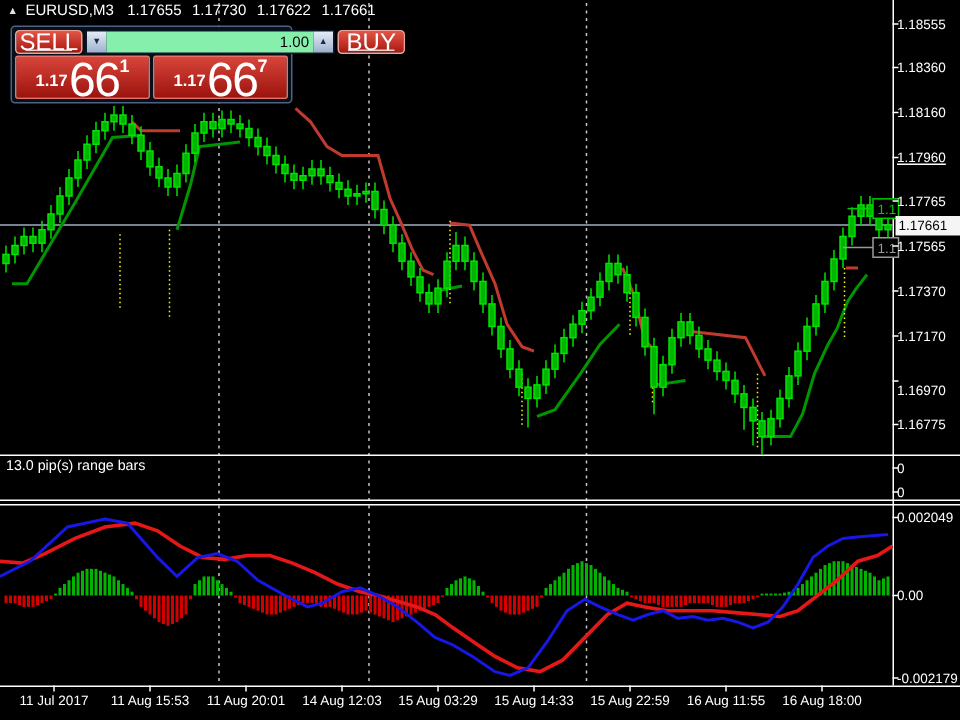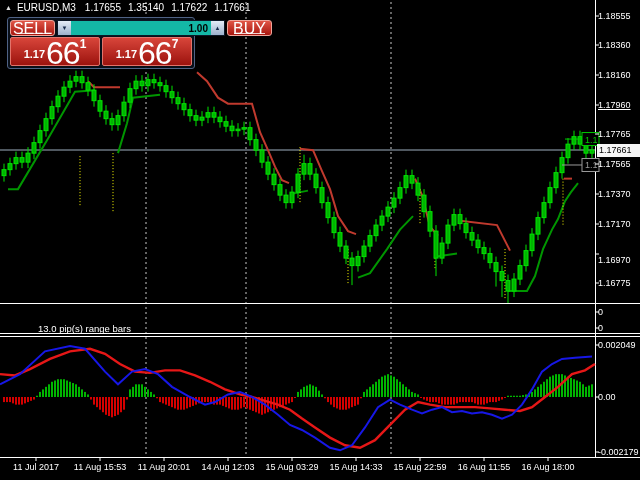--- a/index.html
+++ b/index.html
@@ -16,29 +16,29 @@
   .tp-row{position:absolute;left:2px;top:2px;right:2px;height:16px;display:flex;gap:2px;}
   .btn-trade{flex:0 0 45px;background:linear-gradient(#e05546,#a8170f);border:1px solid #efa49a;
              border-radius:3px;color:#fff;font-size:16px;line-height:13px;text-align:center;
              position:relative;padding:0;font-family:inherit;}
   .btn-trade::after{content:"";position:absolute;left:6px;right:6px;bottom:1px;height:1px;
                     background:rgba(255,255,255,0.8);}
   .spinner{flex:1;display:flex;border:1px solid #0c1726;background:#0c1726;}
   .spin-btn{width:13px;background:linear-gradient(#e4ecf7,#9db1cc);color:#16294a;font-size:6px;
             display:flex;align-items:center;justify-content:center;border:none;padding:0;}
   .vol-input{flex:1;border:none;text-align:right;font-size:10px;padding:0 3px;min-width:0;
-             font-family:inherit;background:#14b8a6;color:#000;font-weight:bold;}
+             font-family:inherit;background:#86efac;color:#000;}
   .tiles{position:absolute;left:2px;bottom:2px;right:2px;height:29px;display:flex;gap:2px;}
   .tile{flex:1;background:linear-gradient(#d8453a,#9c130e);border:1px solid #e2746b;border-radius:2px;
         display:flex;align-items:flex-end;justify-content:center;color:#fff;padding-bottom:1px;}
   .tile .small{font-size:11px;font-weight:bold;margin:0 1px 4px 0;}
   .tile .big{font-size:32px;line-height:22px;letter-spacing:-1px;}
   .tile .sup{font-size:12px;font-weight:bold;margin-bottom:13px;}
   .pane-label{position:absolute;left:4px;color:#fff;font-size:9.5px;z-index:4;white-space:nowrap;}
-  #range-label{top:323px;margin-left:34px;}
+  #range-label{top:305px;}
   #macd-label{top:338px;}
   .axis-label{position:absolute;left:598px;color:#fff;font-size:9px;transform:translateY(-50%);
               white-space:nowrap;z-index:3;}
   .time-label{position:absolute;top:462px;color:#fff;font-size:9px;transform:translateX(-50%);
               white-space:nowrap;z-index:3;}
   .current-price{position:absolute;left:597px;width:41px;height:13px;background:#f5f5f5;color:#000;
                  font-size:9px;line-height:13px;padding-left:2px;z-index:4;}
 </style>
 </head>
 <body>
@@ -500,21 +500,21 @@
       <line x1="356" y1="457" x2="356" y2="461" stroke="#fff" stroke-width="1"></line>
       <line x1="420" y1="457" x2="420" y2="461" stroke="#fff" stroke-width="1"></line>
       <line x1="484" y1="457" x2="484" y2="461" stroke="#fff" stroke-width="1"></line>
       <line x1="548" y1="457" x2="548" y2="461" stroke="#fff" stroke-width="1"></line>
     </svg>
 
   <div class="symbol-row">
     <span class="marker">▲</span>
     <span class="sym">EURUSD,M3</span>
     <span class="q">1.17655</span>
-    <span class="q">1.35140</span>
+    <span class="q">1.17730</span>
     <span class="q">1.17622</span>
     <span class="q">1.17661</span>
   </div>
 
   <div class="trade-panel">
     <div class="tp-row">
       <button class="btn-trade">SELL</button>
       <div class="spinner">
         <button class="spin-btn">▼</button>
         <input class="vol-input" value="1.00" style="">

